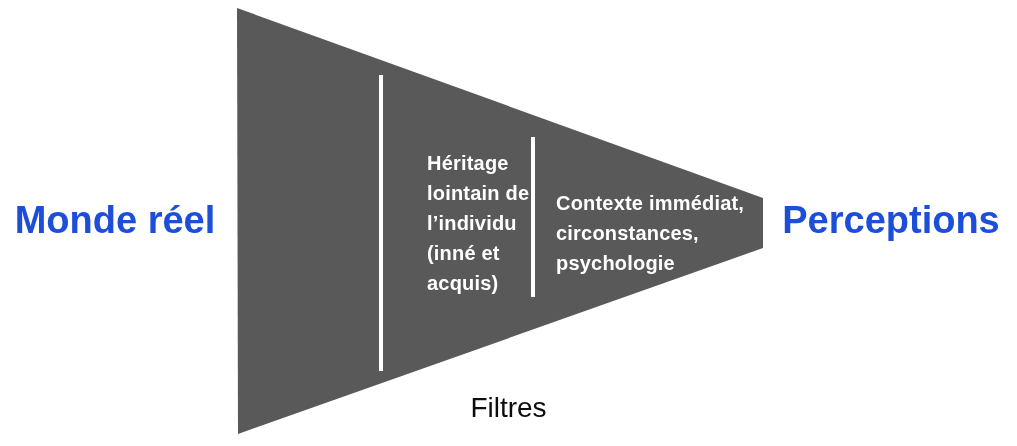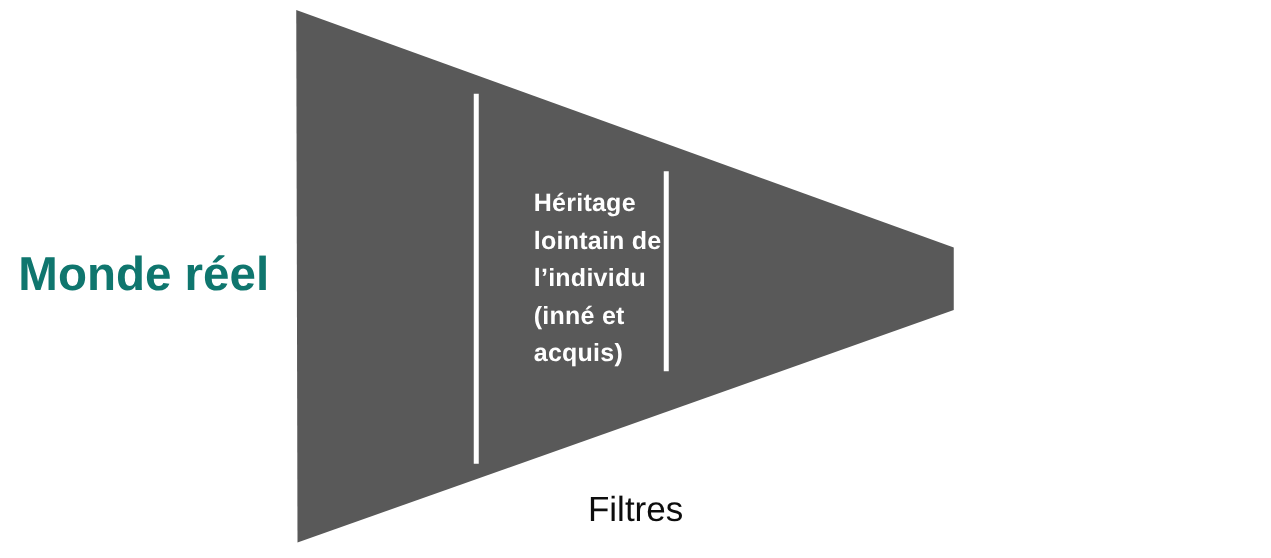--- a/index.html
+++ b/index.html
@@ -27,21 +27,21 @@
     font-size: 20px;
     line-height: 30px;
     white-space: pre-line;
     letter-spacing: 0.2px;
   }
   .seg-1 { left: 252px; top: 190px; width: 125px; line-height: 31px; }
   .seg-2 { left: 411px; top: 148px; width: 118px; margin-left: 16px; }
   .seg-3 { left: 556px; top: 188px; width: 200px; }
   .side-label {
     position: absolute;
-    color: #0f766e;
+    color: #1d4ed8;
     font-weight: bold;
     font-size: 38px;
     display: flex;
     align-items: center;
     justify-content: center;
     white-space: nowrap;
   }
   .label-left  { left: 0px;   top: 196px; width: 230px; height: 48px; }
   .label-right { left: 765px; top: 196px; width: 252px; height: 48px; }
   .bottom-label {
@@ -70,17 +70,21 @@
 
   <div class="side-label label-left">Monde réel</div>
 
 
   <div class="seg-text seg-2">Héritage
 lointain de
 l’individu
 (inné et
 acquis)</div>
 
+  <div class="seg-text seg-3">Contexte immédiat,
+circonstances,
+psychologie</div>
 
+  <div class="side-label label-right">Perceptions</div>
 
   <div class="bottom-label">Filtres</div>
 
 </div>
 
 </body></html>

